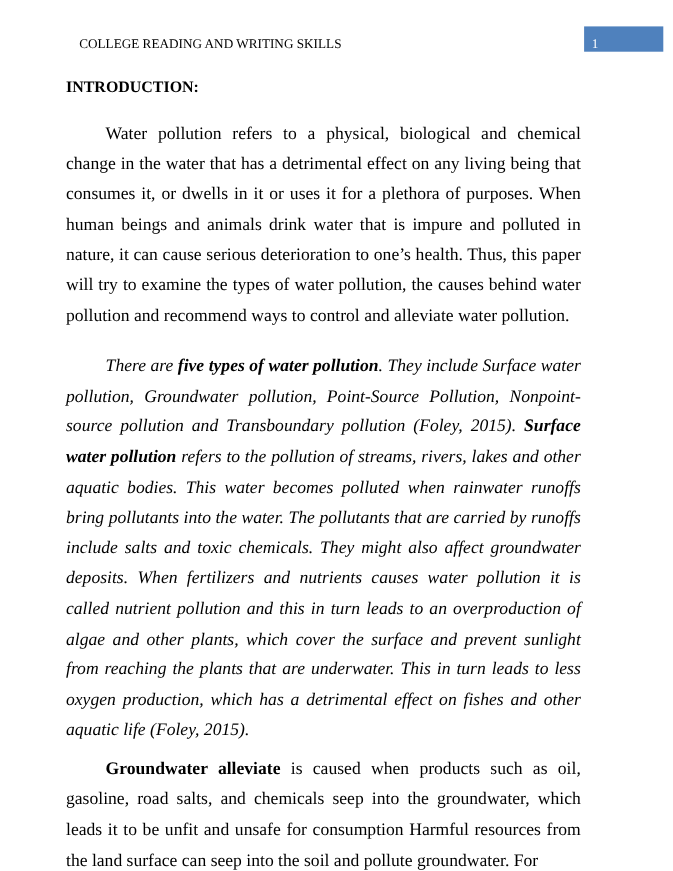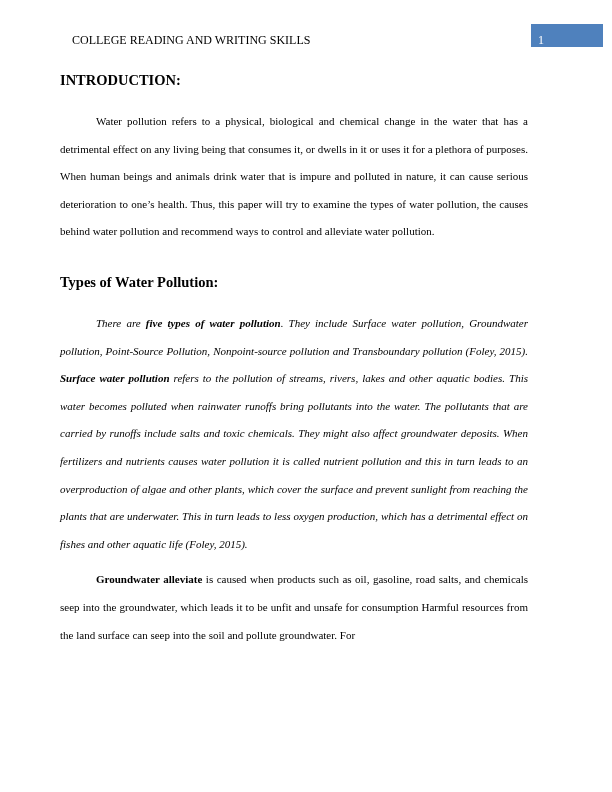--- a/index.html
+++ b/index.html
@@ -53,21 +53,21 @@
       height: 20px;
     }
     .heading-2 {
       font-size: 14.5px;
       font-weight: bold;
       margin: 0;
       line-height: 20px;
       height: 20px;
     }
     .para {
-      font-size: 11px;
+      font-size: 16px;
       line-height: 27.6px;
       text-align: justify;
       text-indent: 36px;
       margin: 0;
     }
     .para b {
       font-weight: bold;
     }
     #intro-heading { margin-top: 0; }
     #intro-para { margin-top: 18px; }
@@ -81,17 +81,16 @@
 <div class="page-header">COLLEGE READING AND WRITING SKILLS</div>
 
 <div class="page-number-box">
   <span class="page-number">1</span>
 </div>
 
 <div class="content">
   <h1 class="heading-1" id="intro-heading">INTRODUCTION:</h1>
   <p class="para" id="intro-para">Water pollution refers to a physical, biological and chemical change in the water that has a detrimental effect on any living being that consumes it, or dwells in it or uses it for a plethora of purposes. When human beings and animals drink water that is impure and polluted in nature, it can cause serious deterioration to one’s health. Thus, this paper will try to examine the types of water pollution, the causes behind water pollution and recommend ways to control and alleviate water pollution.</p>
 
-  <h2 class="heading-2" id="types-heading">Types of Water Pollution:</h2>
   <p class="para" id="types-para-1"><span>There are </span><b>five types of water pollution</b><span>. They include Surface water pollution, Groundwater pollution, Point-Source Pollution, Nonpoint-source pollution and Transboundary pollution (Foley, 2015). </span><b>Surface water pollution</b><span> refers to the pollution of streams, rivers, lakes and other aquatic bodies. This water becomes polluted when rainwater runoffs bring pollutants into the water. The pollutants that are carried by runoffs include salts and toxic chemicals. They might also affect groundwater deposits. When fertilizers and nutrients causes water pollution it is called nutrient pollution and this in turn leads to an overproduction of algae and other plants, which cover the surface and prevent sunlight from reaching the plants that are underwater. This in turn leads to less oxygen production, which has a detrimental effect on fishes and other aquatic life (Foley, 2015).</span></p>
 
   <p class="para" id="types-para-2"><b>Groundwater alleviate</b><span> is caused when products such as oil, gasoline, road salts, and chemicals seep into the groundwater, which leads it to be unfit and unsafe for consumption Harmful resources from the land surface can seep into the soil and pollute groundwater. For</span></p>
 </div>
 
 </body></html>

